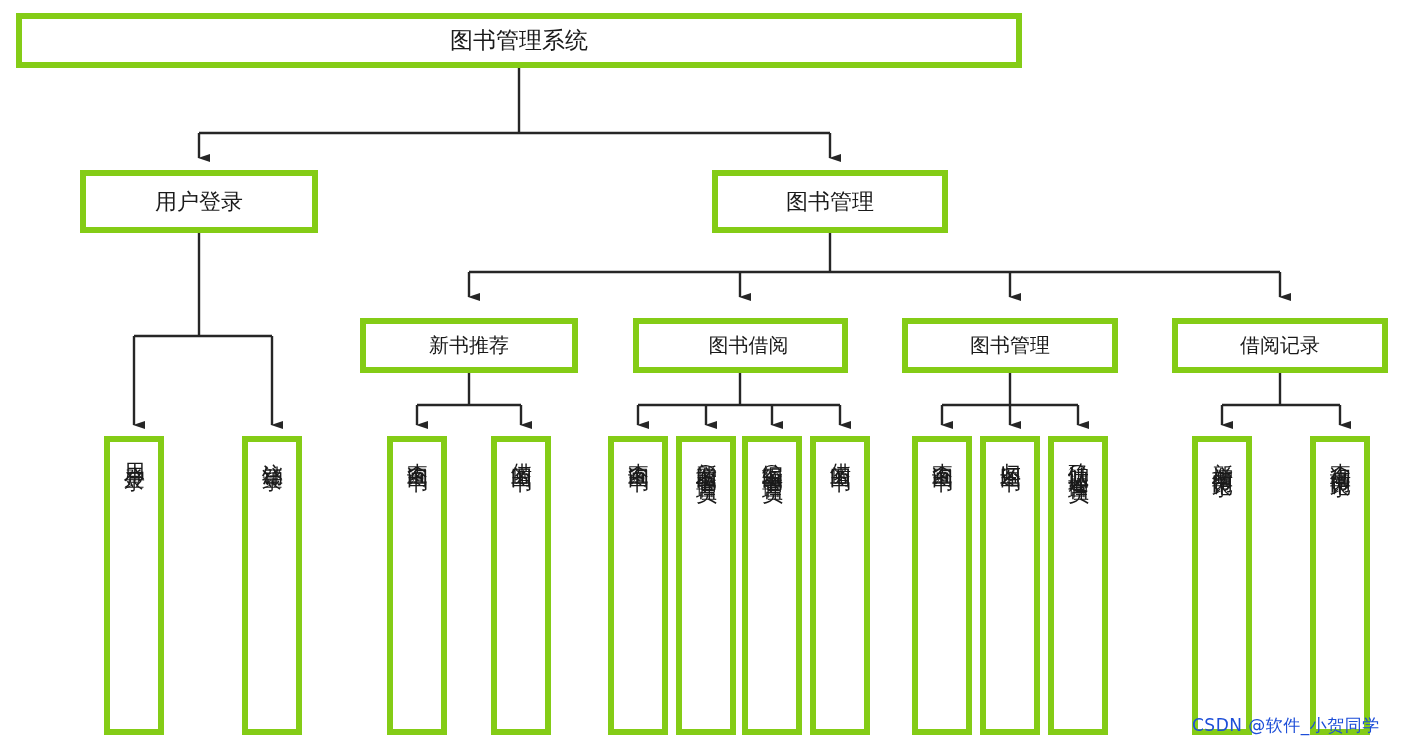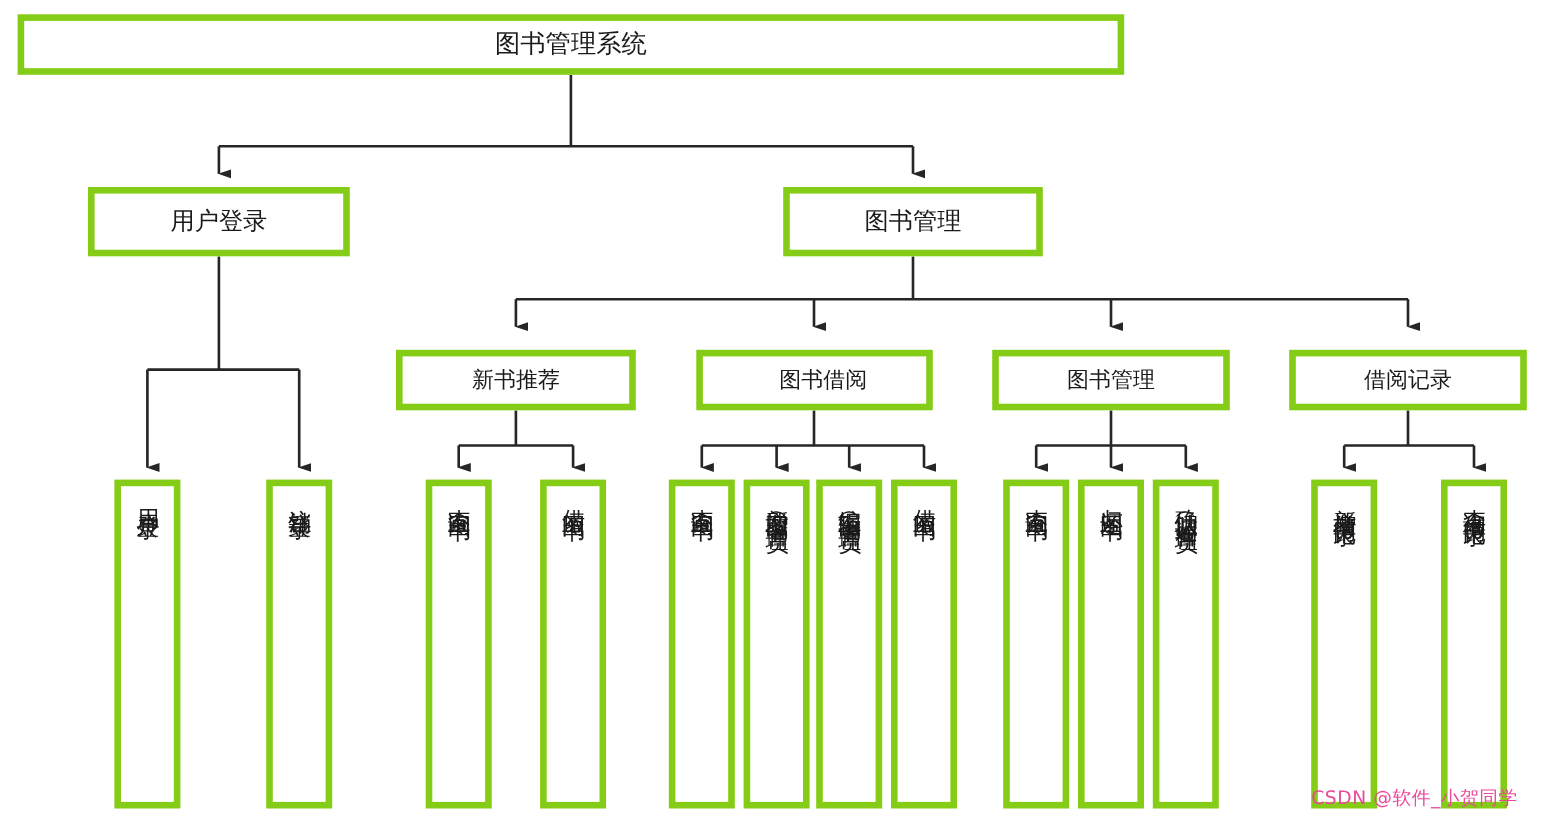--- a/index.html
+++ b/index.html
@@ -52,21 +52,21 @@
   .node-leaf .label {
     writing-mode: vertical-rl;
     text-orientation: upright;
     font-size: 21px;
     letter-spacing: 3px;
     line-height: 1;
   }
   .watermark {
     position: absolute;
     font-size: 17px;
-    color: #ec4899;
+    color: #1d4ed8;
     white-space: nowrap;
     letter-spacing: 0.5px;
   }
 </style>
 </head>
 <body>
 
 <div id="canvas">
 
   <svg class="edges" viewBox="0 0 1405 747">

